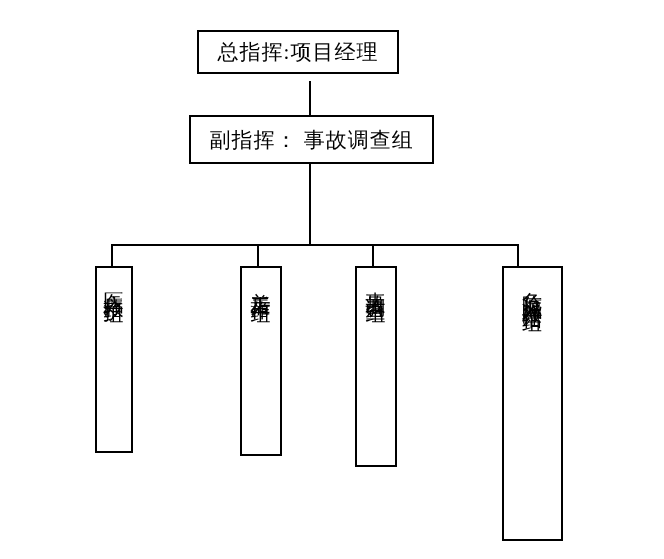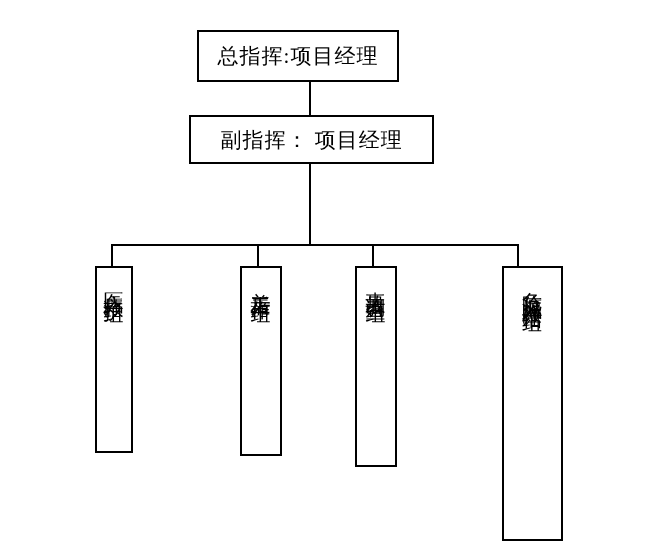--- a/index.html
+++ b/index.html
@@ -23,21 +23,21 @@
     box-sizing: border-box;
     display: flex;
     align-items: center;
     justify-content: center;
   }
   .node.header {
     font-size: 21px;
     letter-spacing: 1px;
     white-space: nowrap;
   }
-  .commander { left: 197px; top: 30px;  width: 202px; height: 52px; }
+  .commander { left: 197px; top: 30px;  width: 202px; height: 44px; }
   .deputy    { left: 189px; top: 115px; width: 245px; height: 49px; }
 
   .group {
     align-items: flex-start;
   }
   .g1 { left: 95px;  top: 266px; width: 38px; height: 187px; }
   .g2 { left: 240px; top: 266px; width: 42px; height: 190px; }
   .g3 { left: 355px; top: 266px; width: 42px; height: 201px; }
   .g4 { left: 502px; top: 266px; width: 61px; height: 275px; }
 
@@ -79,21 +79,21 @@
 </head>
 <body>
 
 <div class="canvas">
 
   <div class="node header commander">
     <span>总指挥:项目经理</span>
   </div>
 
   <div class="node header deputy">
-    <span>副指挥： 项目经理</span>
+    <span>副指挥： 事故调查组</span>
   </div>
 
   <div class="connector v c-top-deputy"></div>
   <div class="connector v c-deputy-bus"></div>
   <div class="connector h bus"></div>
   <div class="connector v drop1"></div>
   <div class="connector v drop2"></div>
   <div class="connector v drop3"></div>
   <div class="connector v drop4"></div>
 

